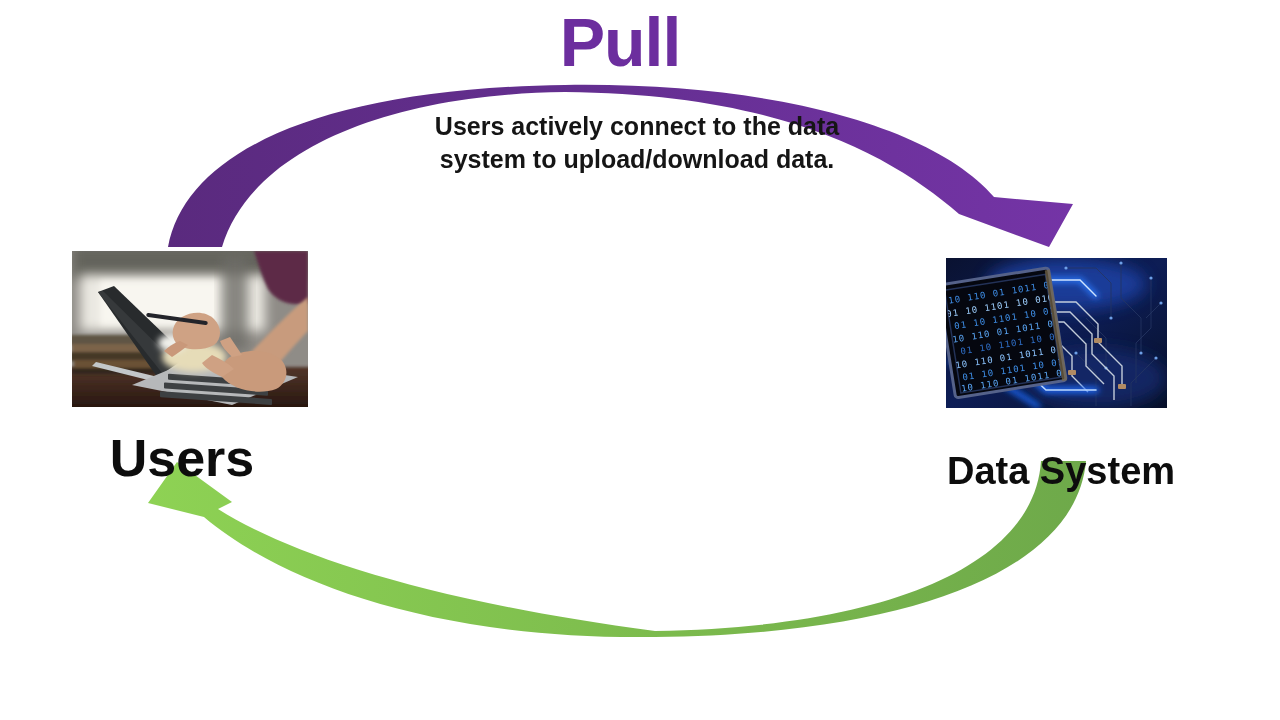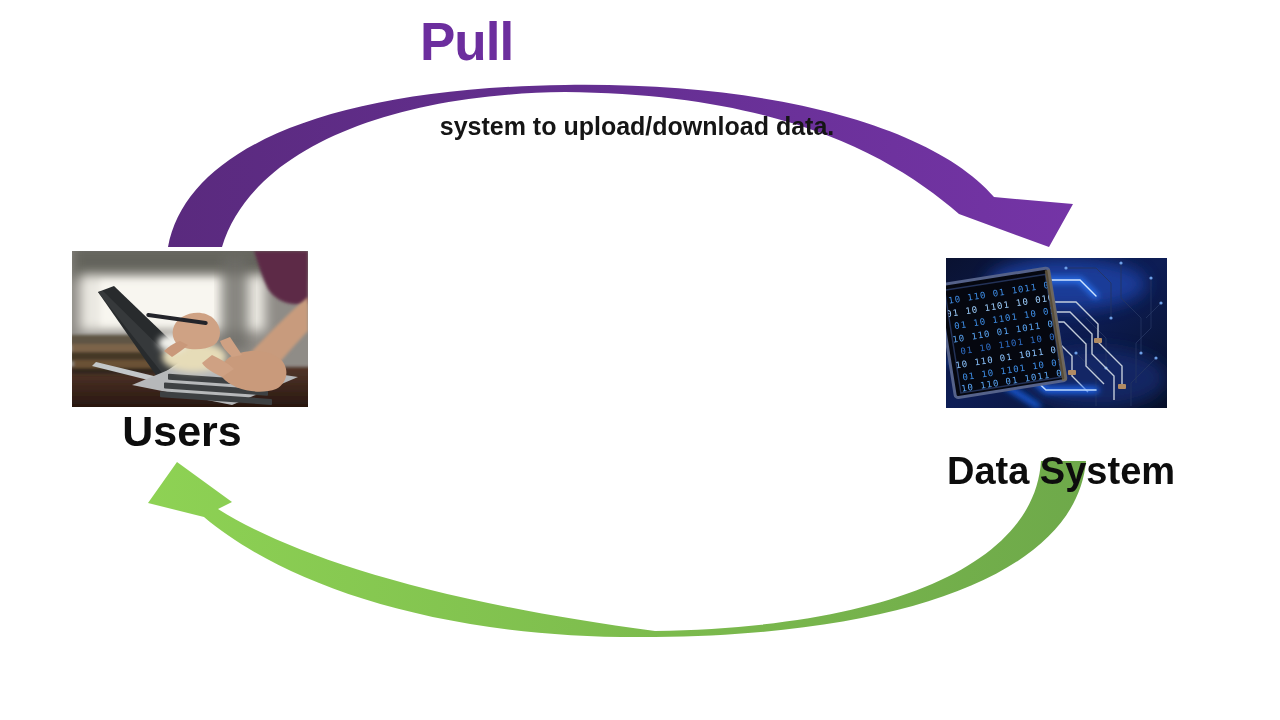--- a/index.html
+++ b/index.html
@@ -3,35 +3,35 @@
 <meta charset="utf-8">
 <style>
   html,body{margin:0;padding:0;background:#ffffff;}
   .slide{
     position:relative;width:1280px;height:720px;background:#ffffff;
     font-family:"Liberation Sans","DejaVu Sans",sans-serif;overflow:hidden;
   }
   .abs{position:absolute;}
   #arrow-layer{position:absolute;left:0;top:0;width:1280px;height:720px;}
   .big-title{
-    font-weight:bold;font-size:53px;line-height:84px;text-align:left;
+    font-weight:bold;font-size:68px;line-height:84px;text-align:center;
     letter-spacing:-1px;white-space:nowrap;
   }
   .pull-title{left:420px;top:0px;width:400px;height:84px;color:#6C2E9E;}
   .push-title{left:415px;top:632px;width:400px;height:84px;color:#538135;}
   .desc{
     font-weight:bold;color:#151515;text-align:center;font-size:25px;
   }
   .desc span{display:block;}
   .pull-desc{left:383px;top:110px;width:508px;line-height:33px;}
   .push-desc{left:400px;top:499px;width:480px;line-height:34px;}
   .node-label{
     font-weight:bold;color:#0d0d0d;text-align:center;white-space:nowrap;
   }
-  .users-label{left:82px;top:405px;width:200px;height:52px;font-size:43px;line-height:52px;}
+  .users-label{left:82px;top:432px;width:200px;height:52px;font-size:52px;line-height:52px;}
   .data-label{left:941px;top:409px;width:240px;height:52px;font-size:38px;line-height:52px;margin-top:36px;}
   .photo{margin:0;padding:0;display:block;}
   .users-photo{left:72px;top:251px;width:236px;height:156px;}
   .data-photo{left:946px;top:258px;width:221px;height:150px;}
   .photo svg{display:block;}
 </style>
 </head>
 <body>
 
 <div class="slide">
@@ -66,20 +66,21 @@
          L 232 502
          L 218 509
          C 286 552 420 600 655 631
          C 900 627 1035 560 1041 461
          Z"></path>
   </svg>
 
   <div class="abs big-title pull-title">Pull</div>
 
   <div class="abs desc pull-desc">
+    <span>Users actively connect to the data</span>
     <span>system to upload/download data.</span>
   </div>
 
   <figure class="abs photo users-photo">
     <svg width="236" height="156" viewBox="0 0 236 156">
       <defs>
         <filter id="b6" x="-30%" y="-30%" width="160%" height="160%">
             <feGaussianBlur stdDeviation="6"></feGaussianBlur>
           </filter>
         <filter id="b3" x="-30%" y="-30%" width="160%" height="160%">

